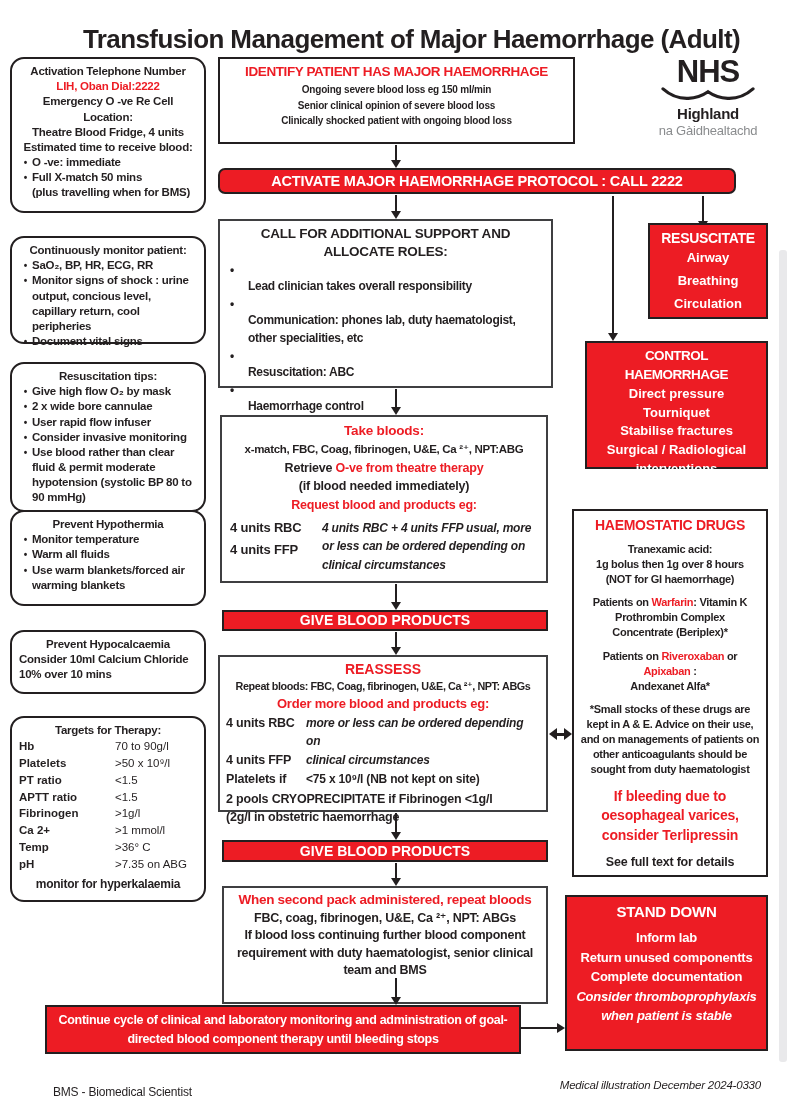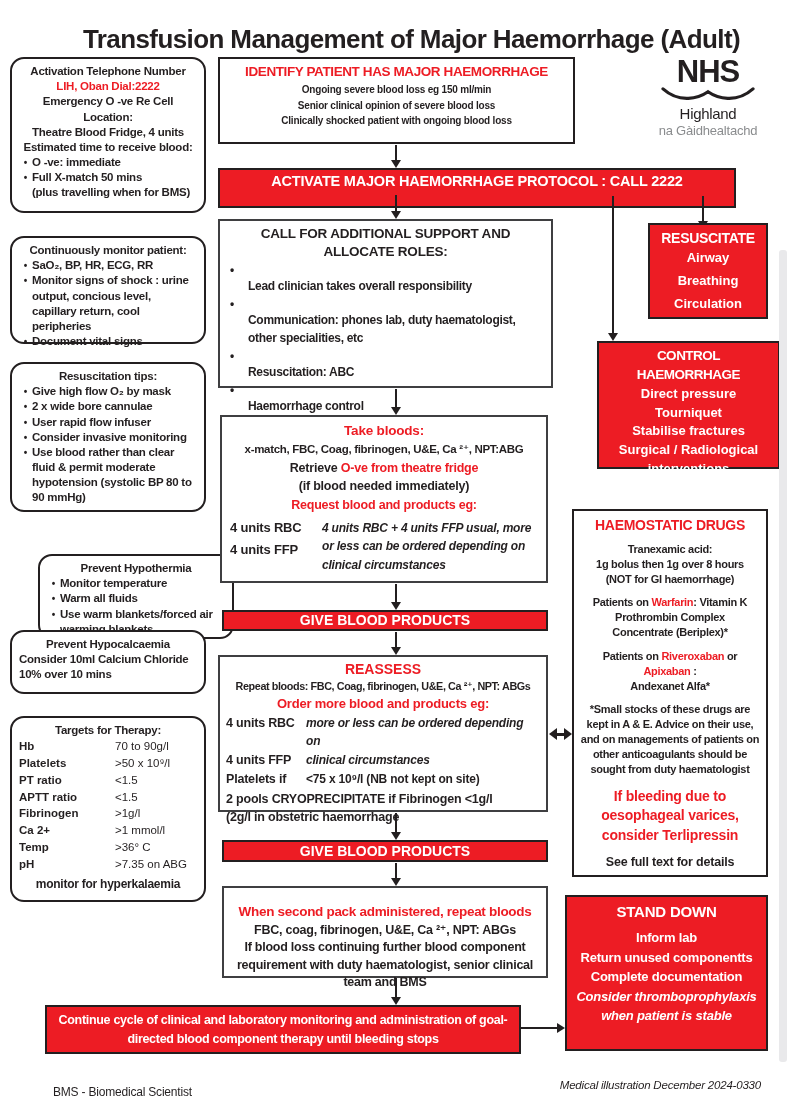--- a/index.html
+++ b/index.html
@@ -41,29 +41,29 @@
   .da .hl{position:absolute;left:0;top:1px;width:0;height:0;
           border-top:6px solid transparent;border-bottom:6px solid transparent;
           border-right:8px solid var(--ink,#231f20);}
   .da .hr{position:absolute;right:0;top:1px;width:0;height:0;
           border-top:6px solid transparent;border-bottom:6px solid transparent;
           border-left:8px solid var(--ink,#231f20);}
   
   #b-activation{top:57px;height:156px;}
   #b-monitor{top:236px;height:108px;}
   #b-resus{top:362px;height:150px;}
-  #b-hypothermia{top:554px;height:85px;margin-left:28px;}
+  #b-hypothermia{top:510px;height:96px;}
   #b-hypocalc{top:630px;height:64px;}
   #b-hypocalc .body{font-weight:600;text-align:left;}
   #b-targets{top:716px;height:186px;}
   #b-targets .foot{margin-top:5px;font-size:12px;}
   #f-identify{left:218px;top:57px;width:357px;height:87px;border-color:var(--ink,#231f20);padding:3px 8px;}
   #f-identify .h{font-size:13.5px;letter-spacing:-0.4px;color:var(--red,#ed1c24);line-height:1.5;}
   #f-identify .l{font-size:10px;letter-spacing:-0.2px;line-height:1.55;}
-  #f-activate{left:218px;top:168px;width:518px;height:40px;line-height:22px;}
+  #f-activate{left:218px;top:168px;width:518px;height:26px;line-height:22px;border-radius:7px;}
   #f-support{left:218px;top:219px;width:335px;height:169px;text-align:left;padding:4px 8px;}
   #f-support .h{text-align:center;font-size:13.5px;line-height:1.35;letter-spacing:-0.2px;}
   #f-support .sb{display:flex;font-size:12px;letter-spacing:-0.3px;line-height:1.42;margin-top:1px;}
   #f-support .sb::before{content:"•";flex:0 0 20px;padding-left:2px;box-sizing:border-box;}
   #f-support .sb span{flex:1;margin-top:16px;}
   #f-takebloods{left:220px;top:415px;width:328px;height:168px;padding:4px 8px;font-size:12.5px;line-height:1.5;letter-spacing:-0.2px;}
   #f-takebloods .h{font-size:13.5px;color:var(--red,#ed1c24);}
   #f-takebloods .l1{font-size:11.5px;letter-spacing:-0.3px;white-space:nowrap;}
   #f-takebloods .units{display:flex;text-align:left;margin-top:2px;}
   #f-takebloods .units .ul{flex:0 0 92px;font-size:13px;line-height:1.7;}
@@ -72,34 +72,34 @@
   #f-give2{left:222px;top:840px;width:326px;height:22px;line-height:18px;font-size:14px;}
   #f-reassess{left:218px;top:655px;width:330px;height:157px;padding:2px 6px;line-height:1.45;}
   #f-reassess .h{font-size:14px;color:var(--red,#ed1c24);}
   #f-reassess .l1{font-size:10.8px;letter-spacing:-0.4px;white-space:nowrap;}
   #f-reassess .ord{font-size:13px;color:var(--red,#ed1c24);letter-spacing:-0.2px;}
   #f-reassess .rrow{display:flex;text-align:left;font-size:12px;letter-spacing:-0.2px;line-height:1.55;}
   #f-reassess .rl{flex:0 0 80px;font-size:12.5px;}
   #f-reassess .rn{flex:1;font-style:italic;font-weight:600;}
   #f-reassess .rv{flex:1;}
   #f-reassess .fl{text-align:left;font-size:12.5px;letter-spacing:-0.2px;line-height:1.45;}
-  #f-secondpack{left:222px;top:886px;width:326px;height:92px;padding:15px 6px;line-height:1.4;}
+  #f-secondpack{left:222px;top:886px;width:326px;height:118px;padding:3px 6px;line-height:1.4;}
   #f-secondpack .h{font-size:13.5px;color:var(--red,#ed1c24);letter-spacing:-0.3px;}
   #f-secondpack .l{font-size:12.5px;letter-spacing:-0.25px;}
   #f-continue{left:45px;top:1005px;width:476px;height:49px;font-size:12.5px;letter-spacing:-0.3px;
               line-height:1.5;padding:4px 8px;display:flex;align-items:center;}
   
   .logo{position:absolute;left:640px;top:56px;width:136px;text-align:center;line-height:1;}
   .logo .nhs{font-size:31px;font-weight:bold;letter-spacing:-1px;}
-  .logo .reg{font-size:15px;font-weight:normal;letter-spacing:-0.3px;margin-top:1px;}
+  .logo .reg{font-size:15px;font-weight:bold;letter-spacing:-0.3px;margin-top:1px;}
   .logo .gae{font-size:13px;color:var(--gray,#8a8c8e);margin-top:3px;letter-spacing:-0.2px;}
   #r-resuscitate{left:648px;top:223px;width:120px;height:96px;padding:4px 2px;}
   #r-resuscitate .h{font-size:14px;letter-spacing:-0.3px;line-height:1.3;}
   #r-resuscitate .l{font-size:13px;line-height:1.75;}
-  #r-control{left:585px;top:341px;width:183px;height:128px;padding:4px 7px;margin-left:12px;}
+  #r-control{left:585px;top:341px;width:183px;height:128px;padding:4px 7px;}
   #r-control .h{font-size:13.5px;letter-spacing:-0.5px;line-height:1.4;}
   #r-control .l{font-size:13px;line-height:1.45;}
   #r-haemostatic{left:572px;top:509px;width:196px;height:368px;border-width:2.5px;border-color:var(--ink,#231f20);
                  padding:5px 5px;font-size:11px;letter-spacing:-0.3px;line-height:1.35;}
   #r-haemostatic .h{font-size:14px;color:var(--red,#ed1c24);letter-spacing:-0.3px;margin-bottom:7px;}
   #r-haemostatic .grp{margin-bottom:9px;}
   #r-haemostatic .var{font-size:14px;letter-spacing:-0.2px;color:var(--red,#ed1c24);line-height:1.4;margin:10px 4px 9px;}
   #r-haemostatic .see{font-size:12.5px;letter-spacing:-0.2px;}
   #r-standdown{left:565px;top:895px;width:203px;height:156px;border-width:2.5px;padding:6px 6px;}
   #r-standdown .h{font-size:15px;letter-spacing:-0.2px;margin-bottom:8px;}
@@ -265,21 +265,21 @@
     <div class="sb">
         <span>Sample taking</span>
       </div>
   </div>
 
   <div class="va" style="left:390px;top:389px;height:26px;"></div>
 
   <div class="fbox" id="f-takebloods">
     <div class="h">Take bloods:</div>
     <div class="l1">x-match, FBC, Coag, fibrinogen, U&amp;E, Ca ²⁺, NPT:ABG</div>
-    <div><span>Retrieve </span><span class="red">O-ve from theatre fridge</span></div>
+    <div><span>Retrieve </span><span class="red">O-ve from theatre therapy</span></div>
     <div>(if blood needed immediately)</div>
     <div class="red">Request blood and products eg:</div>
     <div class="units">
       <div class="ul">
         <div>4 units RBC</div>
         <div>4 units FFP</div>
       </div>
       <div class="un">4 units RBC + 4 units FFP usual, more or less can be ordered depending on clinical circumstances</div>
     </div>
   </div>

